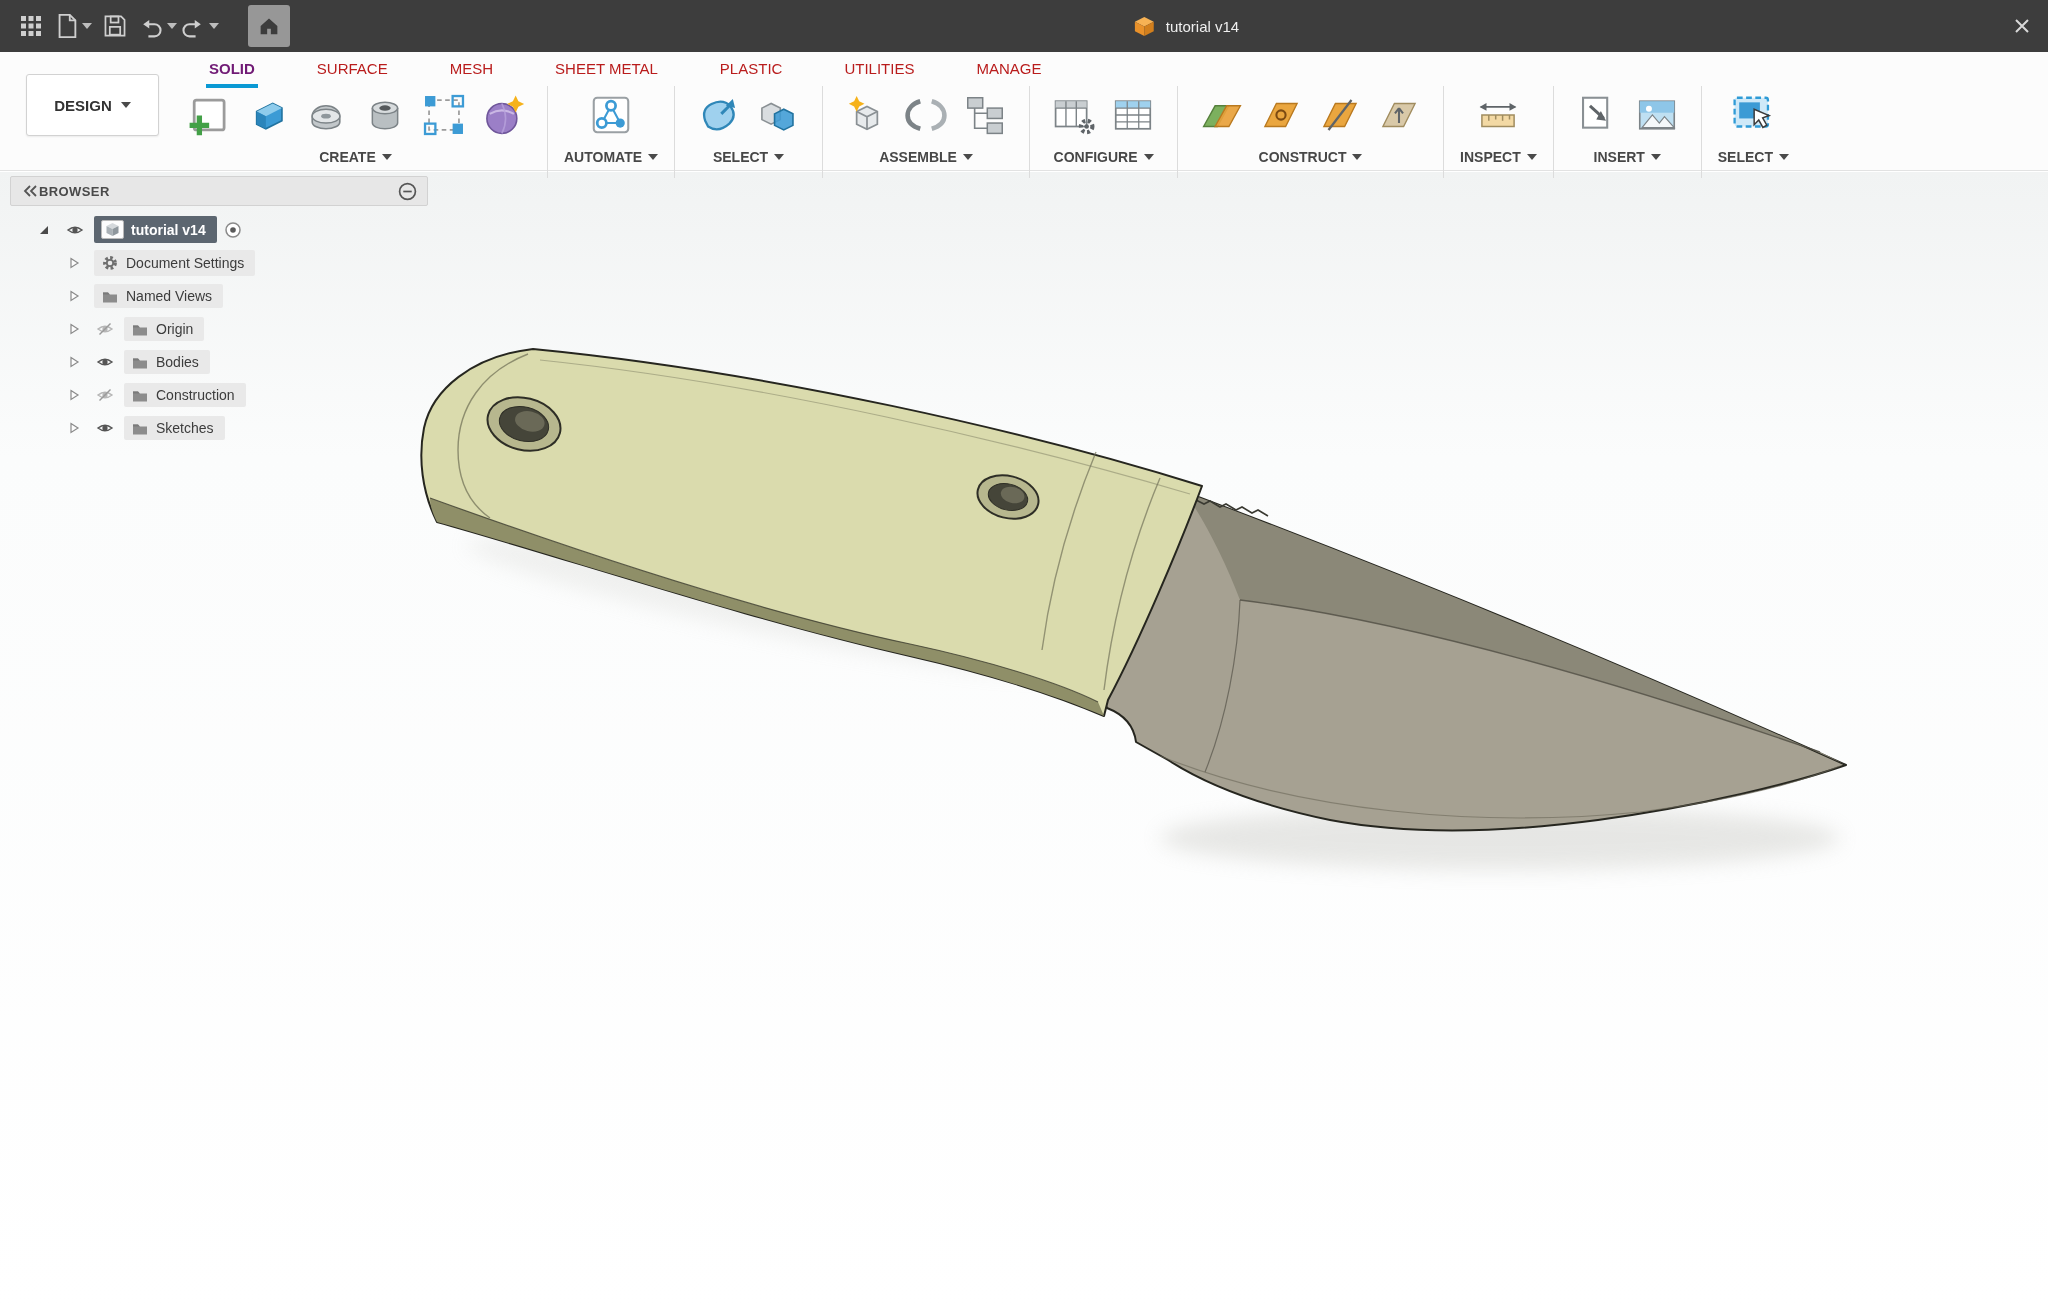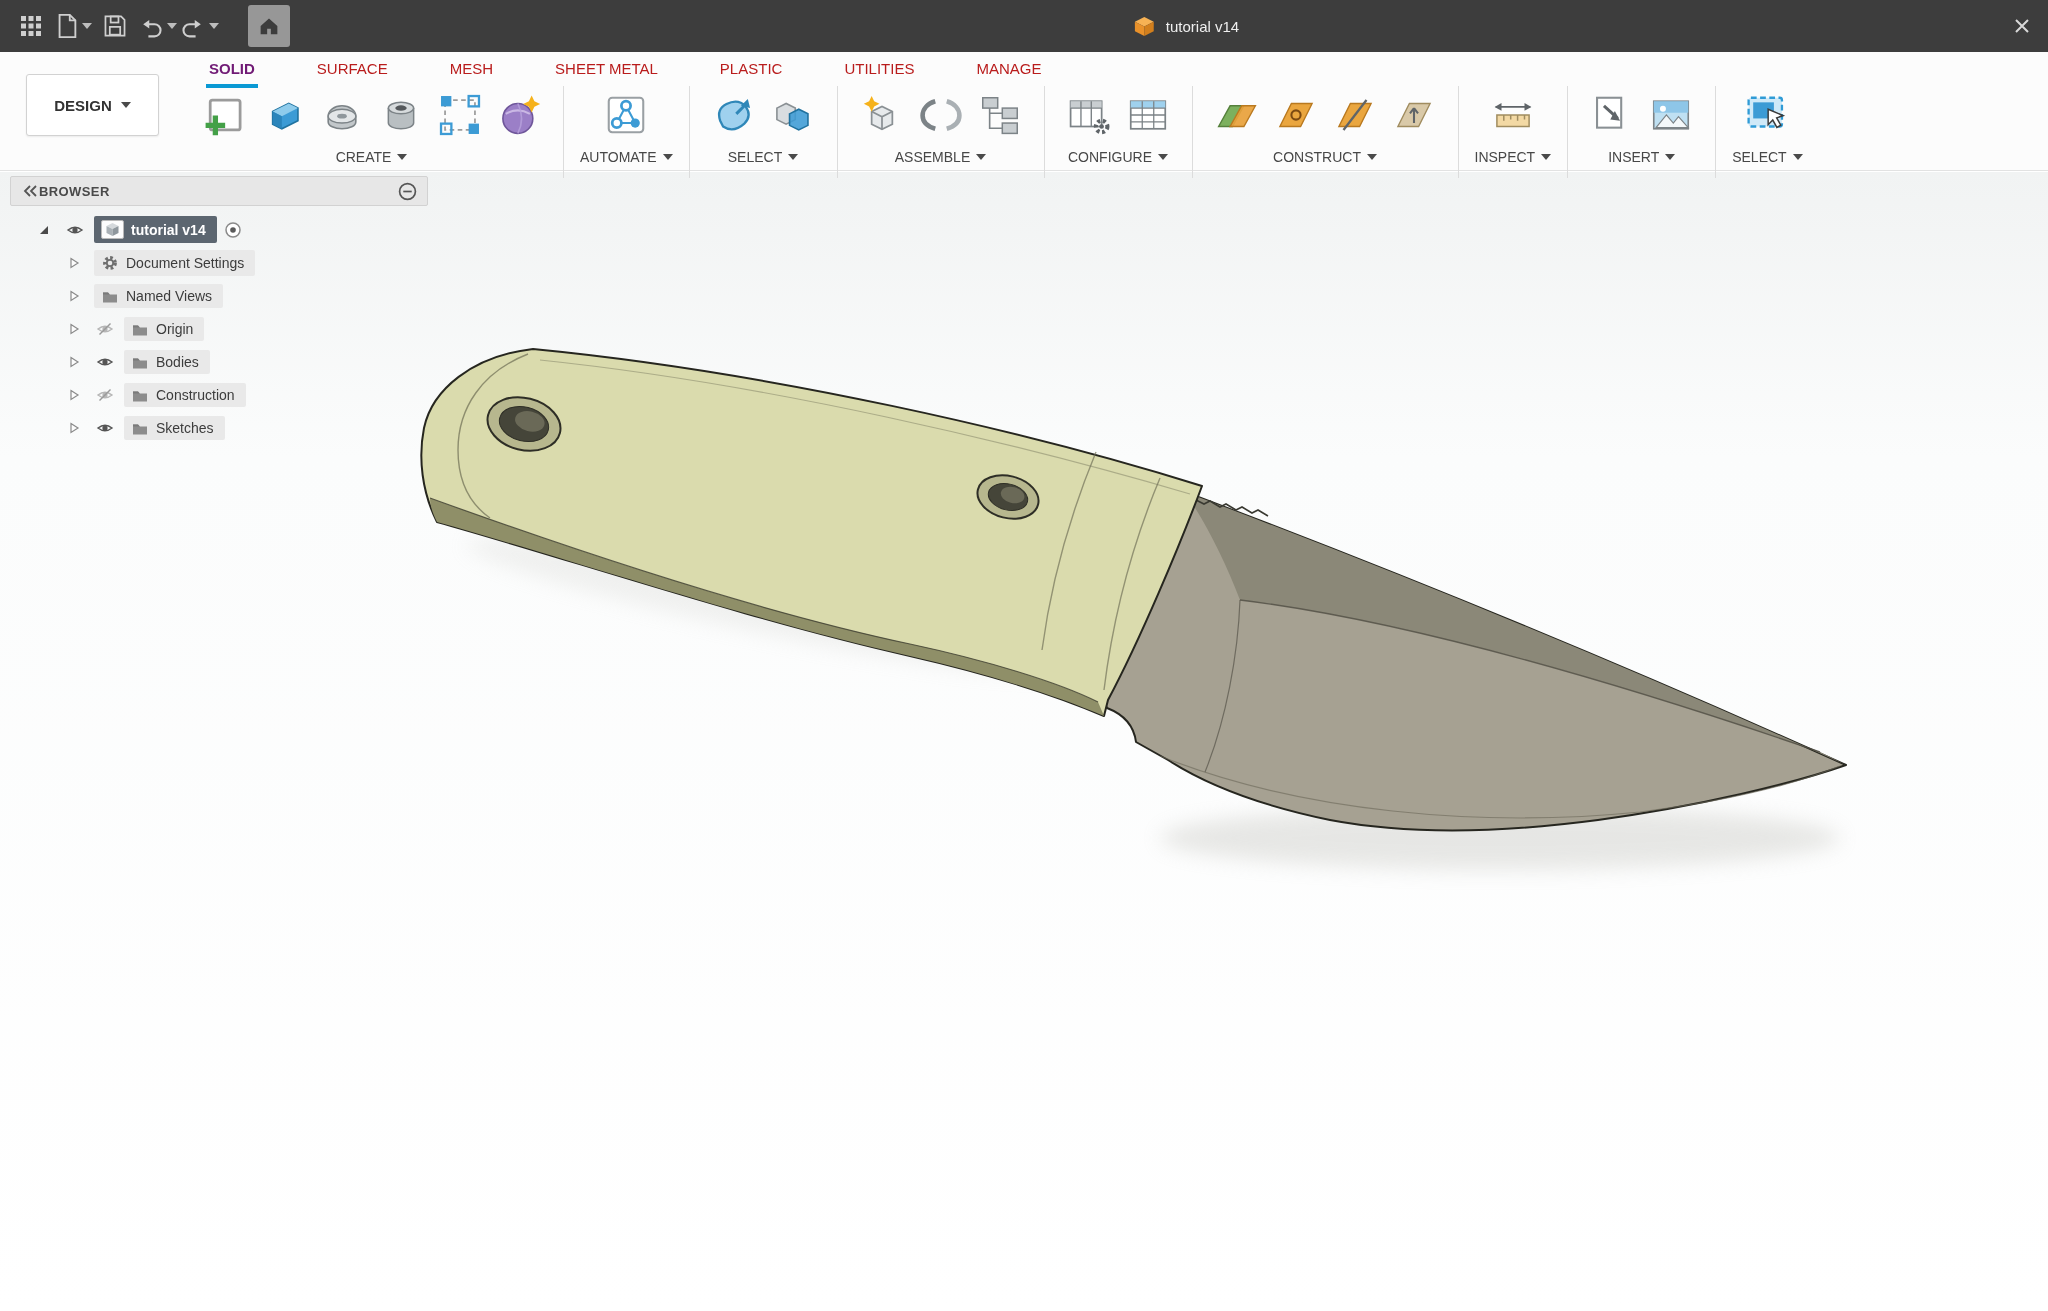--- a/index.html
+++ b/index.html
@@ -26,21 +26,21 @@
                 background:#fff; border:1px solid #d2d2d2; border-radius:3px;
                 display:flex; align-items:center; justify-content:center; gap:9px;
                 font-size:15px; font-weight:bold; color:#333; cursor:pointer;
                 box-shadow:0 1px 2px rgba(0,0,0,.07); }
   .caret { width:0; height:0; border-left:5px solid transparent; border-right:5px solid transparent;
            border-top:6px solid #4a4a4a; }
   .tabs { position:absolute; left:206px; top:2px; display:flex; gap:56px; }
   .tab { font-size:15px; color:#b91c1c; padding:6px 3px 7px; border-bottom:4px solid transparent;
          cursor:pointer; white-space:nowrap; }
   .tab.active { color:#701a75; font-weight:bold; border-bottom-color:#0a99d4; }
-  .groups { position:absolute; left:180px; top:34px; display:flex; align-items:flex-start; }
+  .groups { position:absolute; left:164px; top:34px; display:flex; align-items:flex-start;font-weight:bold; }
   .group { display:flex; flex-direction:column; align-items:center; padding:0 16px; }
   .gicons { display:flex; align-items:center; gap:3px; height:58px; }
   .tool { width:56px; height:54px; display:flex; align-items:center; justify-content:center;
           border-radius:3px; cursor:pointer; }
   .glabel { margin-top:5px; font-size:14px; color:#474747; display:flex; align-items:center;
             gap:6px; white-space:nowrap; cursor:pointer; }
   .vdiv { width:1px; height:92px; background:#dcdcdc; align-self:center; }
 
   
   .viewport { position:absolute; top:172px; left:0; width:2048px; height:1139px;

